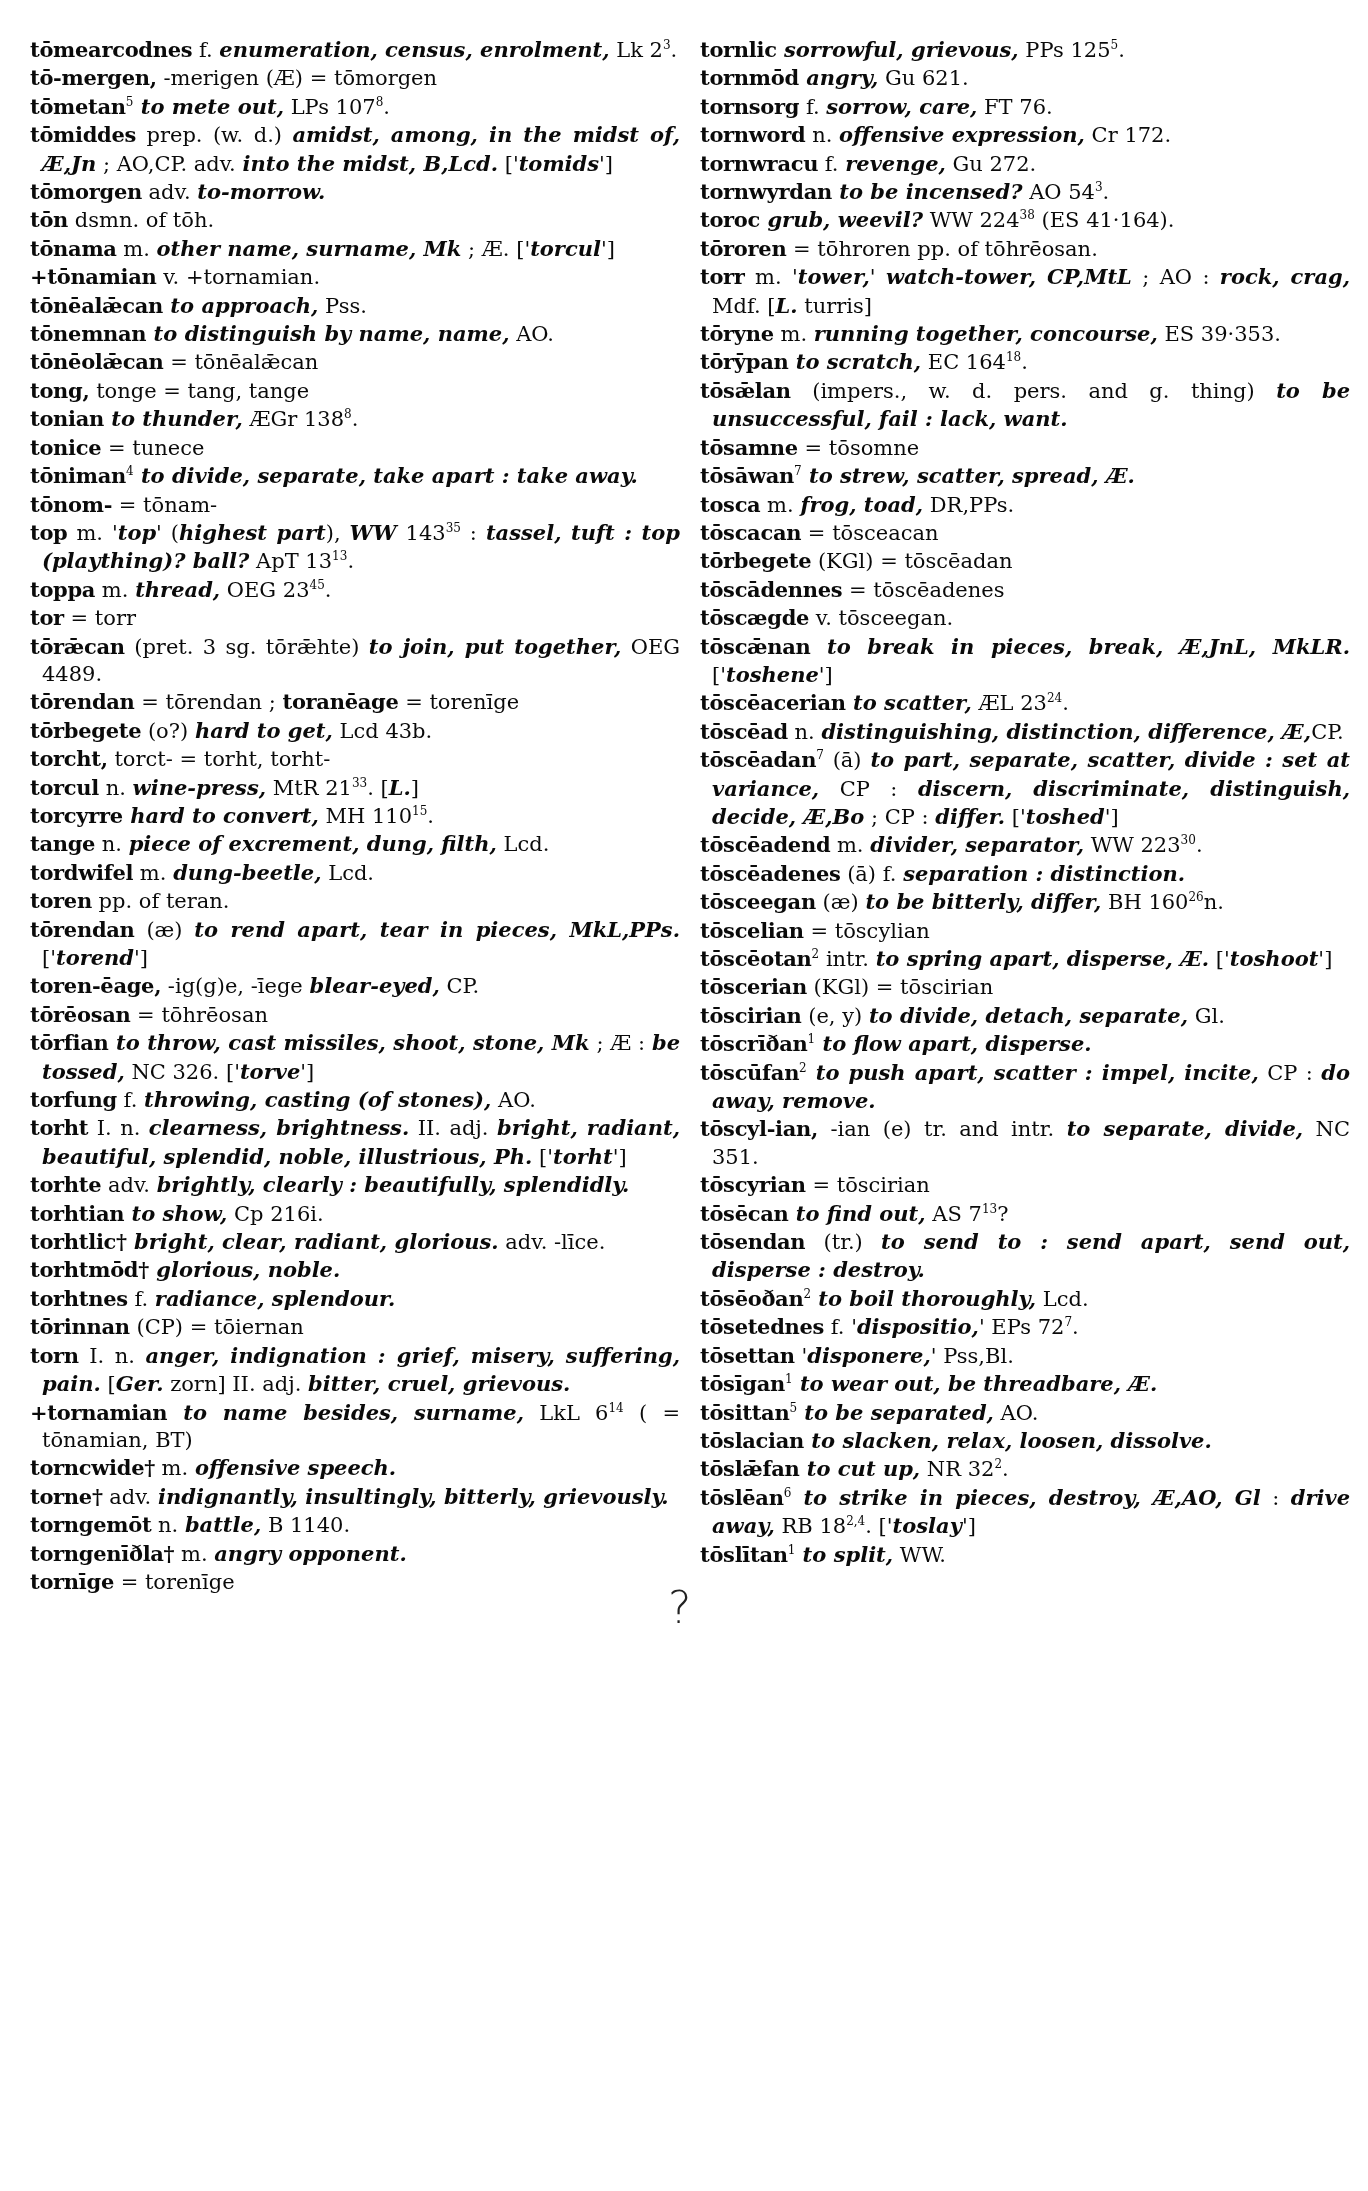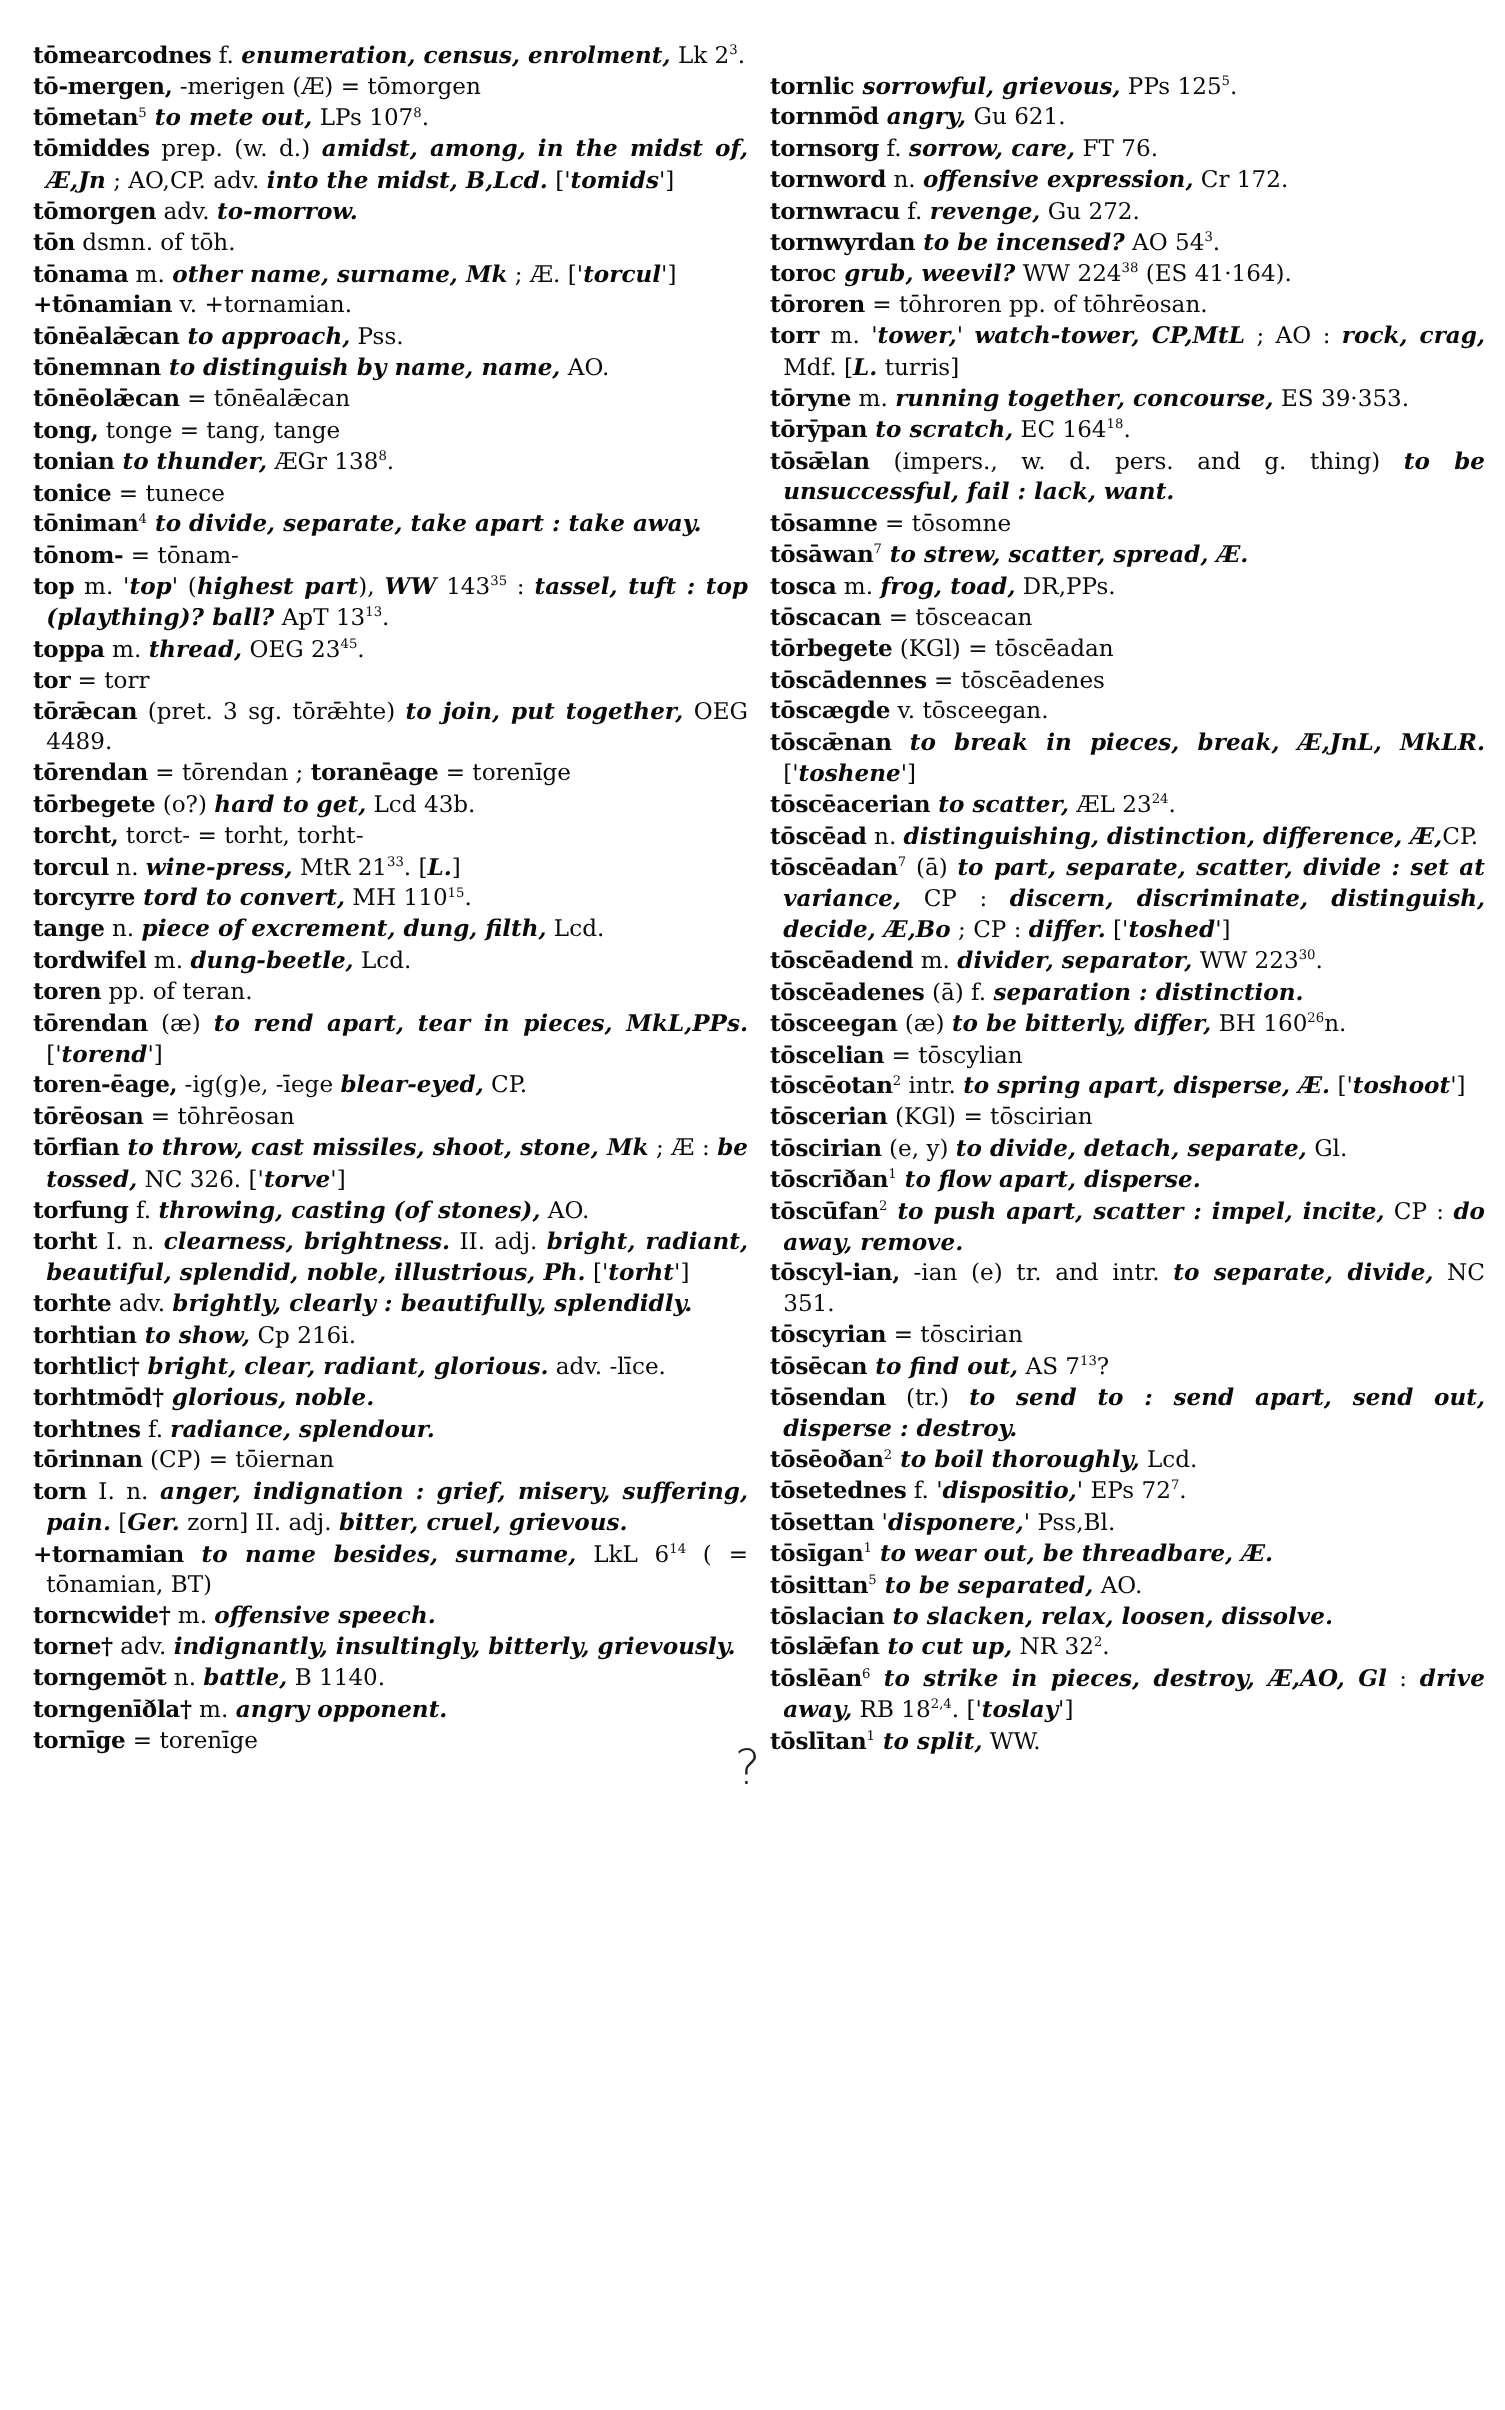--- a/index.html
+++ b/index.html
@@ -3,21 +3,21 @@
 <meta charset="utf-8">
 <style>
   html, body { margin: 0; padding: 0; background: #ffffff; }
   body {
     width: 1368px; height: 2191px; overflow: hidden; position: relative;
     font-family: "DejaVu Serif", "Liberation Serif", serif;
     color: #0a0a0a;
   }
   .page { position: absolute; top: 36px; left: 30px; width: 1320px; display: flex; gap: 0; justify-content: center; }
   .col { width: 650px; }
-  .col.right { margin-left: 20px; margin-top: 28px; }
+  .col.right { margin-left: 20px; }
   .entry {
     font-size: 21px; line-height: 27.4px; text-align: justify;
     padding-left: 12px; text-indent: -12px; margin: 0;
   }
   .hw { font-weight: 900; font-family: "DejaVu Serif", serif; letter-spacing: -0.3px; }
   .it { font-style: italic; font-weight: 700; font-family: "DejaVu Serif", serif; }
   .rm { font-weight: 400; }
   sup { font-size: 12px; line-height: 0; vertical-align: 8px; }
   .mark { position: absolute; left: 668px; top: 1582px; font-size: 44px; font-family: "DejaVu Sans", sans-serif; font-weight: 300; color: #222; }
 </style>
@@ -43,21 +43,21 @@
       <p class="entry"><span class="hw">tōniman</span><sup class="sup">4</sup><span class="it"> to divide, separate, take apart : take away.</span></p>
       <p class="entry"><span class="hw">tōnom-</span><span class="rm"> = tōnam-</span></p>
       <p class="entry"><span class="hw">top</span><span class="rm"> m. '</span><span class="it">top</span><span class="rm">' (</span><span class="it">highest part</span><span class="rm">), </span><span class="it">WW</span><span class="rm"> 143</span><sup class="sup">35</sup><span class="rm"> : </span><span class="it">tassel, tuft : top (plaything)? ball?</span><span class="rm"> ApT 13</span><sup class="sup">13</sup><span class="rm">.</span></p>
       <p class="entry"><span class="hw">toppa</span><span class="rm"> m. </span><span class="it">thread,</span><span class="rm"> OEG 23</span><sup class="sup">45</sup><span class="rm">.</span></p>
       <p class="entry"><span class="hw">tor</span><span class="rm"> = torr</span></p>
       <p class="entry"><span class="hw">tōrǣcan</span><span class="rm"> (pret. 3 sg. tōrǣhte) </span><span class="it">to join, put together,</span><span class="rm"> OEG 4489.</span></p>
       <p class="entry"><span class="hw">tōrendan</span><span class="rm"> = tōrendan ; </span><span class="hw">toranēage</span><span class="rm"> = torenīge</span></p>
       <p class="entry"><span class="hw">tōrbegete</span><span class="rm"> (o?) </span><span class="it">hard to get,</span><span class="rm"> Lcd 43b.</span></p>
       <p class="entry"><span class="hw">torcht,</span><span class="rm"> torct- = torht, torht-</span></p>
       <p class="entry"><span class="hw">torcul</span><span class="rm"> n. </span><span class="it">wine-press,</span><span class="rm"> MtR 21</span><sup class="sup">33</sup><span class="rm">.   [</span><span class="it">L.</span><span class="rm">]</span></p>
-      <p class="entry"><span class="hw">torcyrre</span><span class="it"> tord to convert,</span><span class="rm"> MH 110</span><sup class="sup">15</sup><span class="rm">.</span></p>
+      <p class="entry"><span class="hw">torcyrre</span><span class="it"> hard to convert,</span><span class="rm"> MH 110</span><sup class="sup">15</sup><span class="rm">.</span></p>
       <p class="entry"><span class="hw">tange</span><span class="rm"> n. </span><span class="it">piece of excrement, dung, filth,</span><span class="rm"> Lcd.</span></p>
       <p class="entry"><span class="hw">tordwifel</span><span class="rm"> m. </span><span class="it">dung-beetle,</span><span class="rm"> Lcd.</span></p>
       <p class="entry"><span class="hw">toren</span><span class="rm"> pp. of teran.</span></p>
       <p class="entry"><span class="hw">tōrendan</span><span class="rm"> (æ) </span><span class="it">to rend apart, tear in pieces, MkL,PPs.</span><span class="rm">  ['</span><span class="it">torend</span><span class="rm">']</span></p>
       <p class="entry"><span class="hw">toren-ēage,</span><span class="rm"> -ig(g)e, -īege </span><span class="it">blear-eyed,</span><span class="rm"> CP.</span></p>
       <p class="entry"><span class="hw">tōrēosan</span><span class="rm"> = tōhrēosan</span></p>
       <p class="entry"><span class="hw">tōrfian</span><span class="it"> to throw, cast missiles, shoot, stone, Mk</span><span class="rm"> ; Æ : </span><span class="it">be tossed,</span><span class="rm"> NC 326.   ['</span><span class="it">torve</span><span class="rm">']</span></p>
       <p class="entry"><span class="hw">torfung</span><span class="rm"> f. </span><span class="it">throwing, casting (of stones),</span><span class="rm"> AO.</span></p>
       <p class="entry"><span class="hw">torht</span><span class="rm"> I. n. </span><span class="it">clearness, brightness.</span><span class="rm">  II. adj. </span><span class="it">bright, radiant, beautiful, splendid, noble, illustrious, Ph.</span><span class="rm">  ['</span><span class="it">torht</span><span class="rm">']</span></p>
       <p class="entry"><span class="hw">torhte</span><span class="rm"> adv. </span><span class="it">brightly, clearly : beautifully, splendidly.</span></p>

